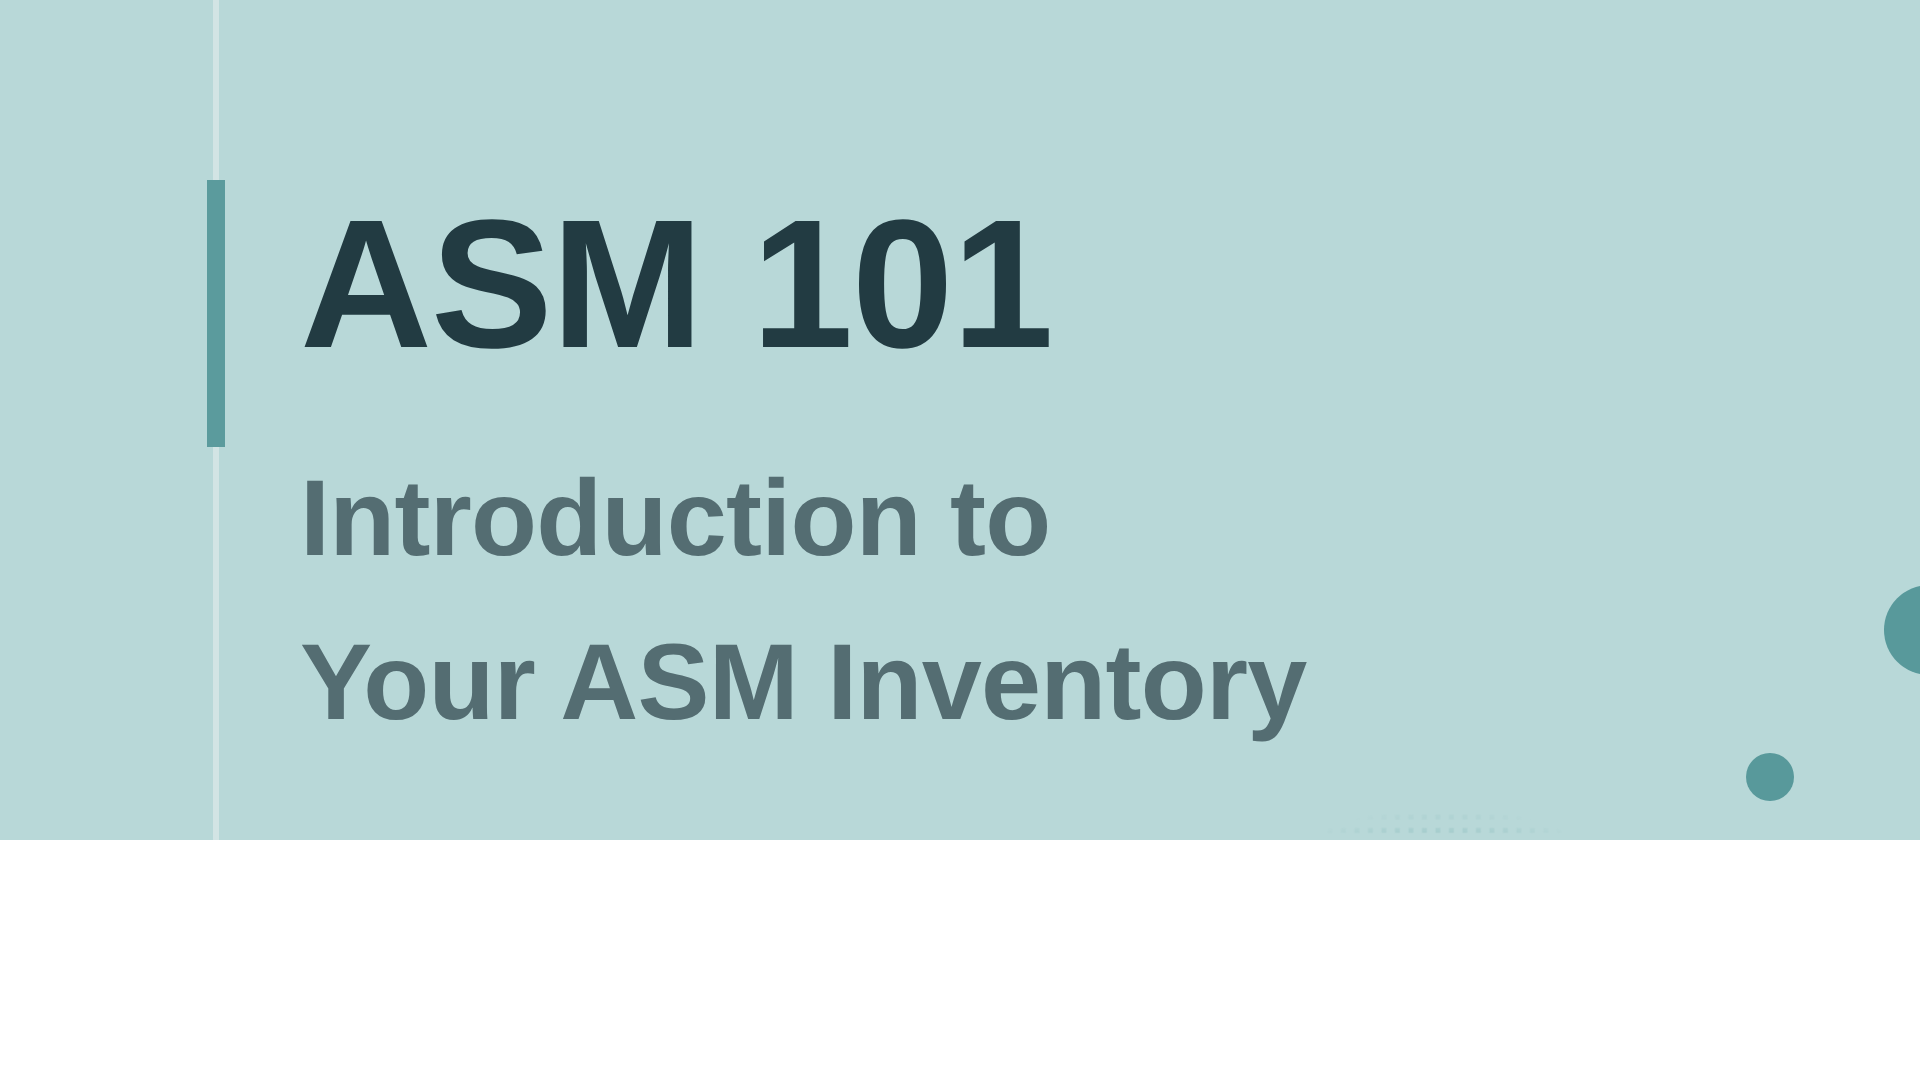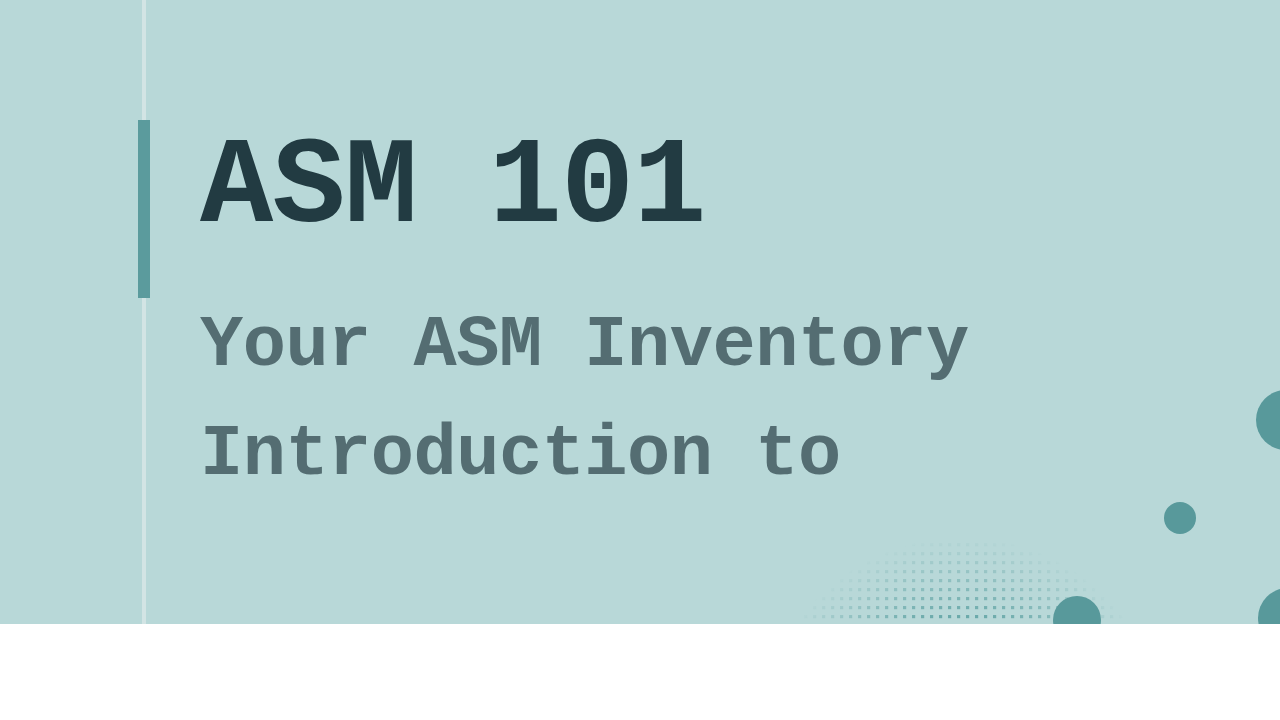--- a/index.html
+++ b/index.html
@@ -10,24 +10,23 @@
   body {
     width: 1280px;
     height: 720px;
     overflow: hidden;
     font-family: "Liberation Sans", sans-serif;
   }
 
   #slide {
     position: relative;
     width: 1280px;
-    height: 624px;
+    height: 560px;
     background: #b8d8d8;
     overflow: hidden;
-    font-family: Liberation Mono, monospace;
   }
 
   
   #decor {
     position: absolute;
     inset: 0;
     width: 1280px;
     height: 720px;
     pointer-events: none;
   }
@@ -120,18 +119,18 @@
     </g>
   </svg>
 
   <div id="guide-line"></div>
 
   <div id="accent-bar"></div>
 
   <div id="text-block">
     <h1 id="title">ASM 101</h1>
     <h2 id="subtitle">
+      <span class="subtitle-line">Introduction to</span>
       <span class="subtitle-line">Your ASM Inventory</span>
-      <span class="subtitle-line">Introduction to</span>
     </h2>
   </div>
 
 </div>
 
 </body></html>

